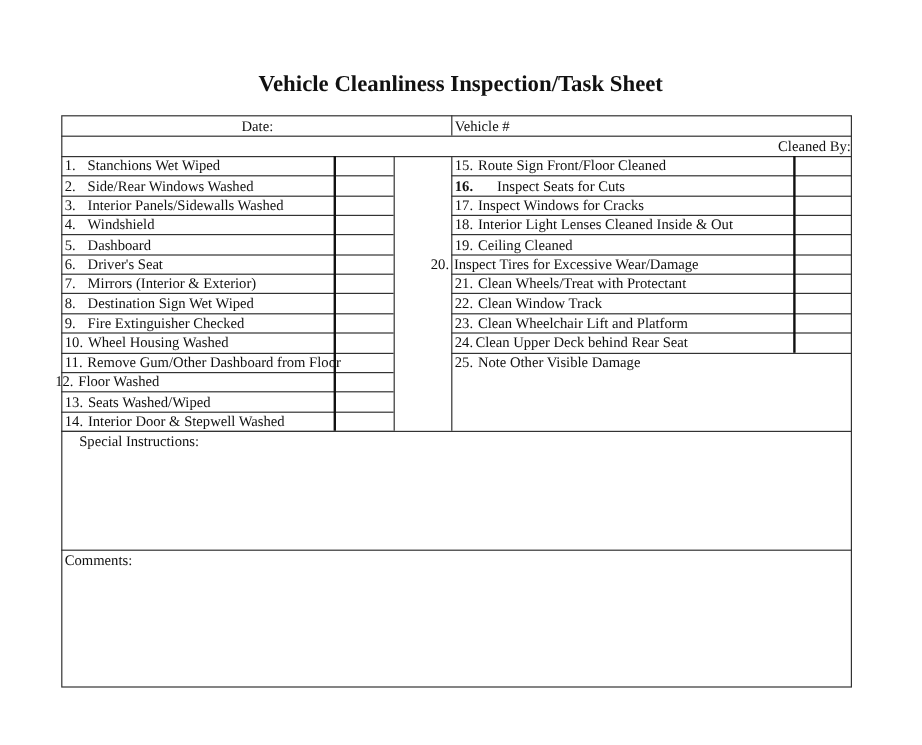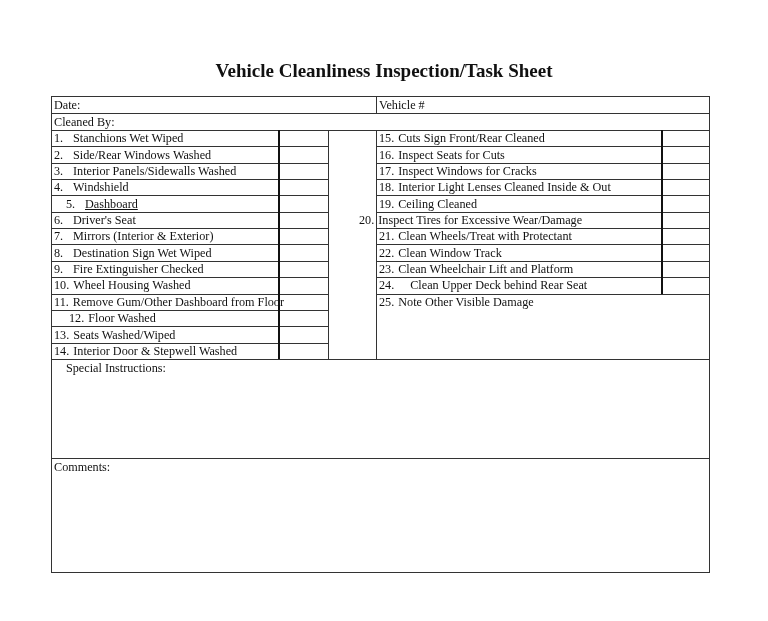--- a/index.html
+++ b/index.html
@@ -51,75 +51,75 @@
     }
   </style>
 </head>
 <body>
 
 <div class="title">Vehicle Cleanliness Inspection/Task Sheet</div>
 
 <div id="sheet-root"></div>
 
 <div style="position: absolute; left: 51px; top: 96px; width: 659px; height: 477px; border: 1px solid rgb(51, 51, 51); box-sizing: border-box;"></div>
-<div class="cell-text" style="left: 52px; top: 96.5px; width: 321px;">Date:</div>
+<div class="cell-text" style="left: 52px; top: 96.5px; width: 321px; text-align: center;">Date:</div>
 <div class="vline" style="left: 376px; top: 96px; height: 17px;"></div>
 <div class="cell-text" style="left: 377px; top: 96.5px; width: 330px;">Vehicle #</div>
 <div class="row-line" style="left: 51px; top: 113px; width: 659px;"></div>
-<div class="cell-text" style="left: 52px; top: 113.5px; width: 655px;">Cleaned By:</div>
+<div class="cell-text" style="left: 52px; top: 113.5px; width: 655px; text-align: right;">Cleaned By:</div>
 <div class="row-line" style="left: 51px; top: 130px; width: 659px;"></div>
 <div class="cell-text" style="left: 52px; top: 130.3px; width: 223px;"><span class="item-num">1.</span><span>Stanchions Wet Wiped</span></div>
 <div style="position: absolute; left: 279px; top: 131px; width: 48px; height: 14.35px;"></div>
 <div class="row-line" style="left: 51px; top: 146.35px; width: 277px;"></div>
 <div class="cell-text" style="left: 52px; top: 146.65px; width: 223px;"><span class="item-num">2.</span><span>Side/Rear Windows Washed</span></div>
 <div style="position: absolute; left: 279px; top: 147.35px; width: 48px; height: 14.35px;"></div>
 <div class="row-line" style="left: 51px; top: 162.7px; width: 277px;"></div>
 <div class="cell-text" style="left: 52px; top: 163px; width: 223px;"><span class="item-num">3.</span><span>Interior Panels/Sidewalls Washed</span></div>
 <div style="position: absolute; left: 279px; top: 163.7px; width: 48px; height: 14.35px;"></div>
 <div class="row-line" style="left: 51px; top: 179.05px; width: 277px;"></div>
 <div class="cell-text" style="left: 52px; top: 179.35px; width: 223px;"><span class="item-num">4.</span><span>Windshield</span></div>
 <div style="position: absolute; left: 279px; top: 180.05px; width: 48px; height: 14.35px;"></div>
 <div class="row-line" style="left: 51px; top: 195.4px; width: 277px;"></div>
-<div class="cell-text" style="left: 64px; top: 195.7px; width: 223px; text-decoration: underline;"><span class="item-num">5.</span><span>Dashboard</span></div>
+<div class="cell-text" style="left: 52px; top: 195.7px; width: 223px;"><span class="item-num">5.</span><span>Dashboard</span></div>
 <div style="position: absolute; left: 279px; top: 196.4px; width: 48px; height: 14.35px;"></div>
 <div class="row-line" style="left: 51px; top: 211.75px; width: 277px;"></div>
 <div class="cell-text" style="left: 52px; top: 212.05px; width: 223px;"><span class="item-num">6.</span><span>Driver's Seat</span></div>
 <div style="position: absolute; left: 279px; top: 212.75px; width: 48px; height: 14.35px;"></div>
 <div class="row-line" style="left: 51px; top: 228.1px; width: 277px;"></div>
 <div class="cell-text" style="left: 52px; top: 228.4px; width: 223px;"><span class="item-num">7.</span><span>Mirrors (Interior &amp; Exterior)</span></div>
 <div style="position: absolute; left: 279px; top: 229.1px; width: 48px; height: 14.35px;"></div>
 <div class="row-line" style="left: 51px; top: 244.45px; width: 277px;"></div>
 <div class="cell-text" style="left: 52px; top: 244.75px; width: 223px;"><span class="item-num">8.</span><span>Destination Sign Wet Wiped</span></div>
 <div style="position: absolute; left: 279px; top: 245.45px; width: 48px; height: 14.35px;"></div>
 <div class="row-line" style="left: 51px; top: 260.8px; width: 277px;"></div>
 <div class="cell-text" style="left: 52px; top: 261.1px; width: 223px;"><span class="item-num">9.</span><span>Fire Extinguisher Checked</span></div>
 <div style="position: absolute; left: 279px; top: 261.8px; width: 48px; height: 14.35px;"></div>
 <div class="row-line" style="left: 51px; top: 277.15px; width: 277px;"></div>
 <div class="cell-text" style="left: 52px; top: 277.45px; width: 223px;"><span class="item-num" style="width: auto; margin-right: 4px;">10.</span><span>Wheel Housing Washed</span></div>
 <div style="position: absolute; left: 279px; top: 278.15px; width: 48px; height: 14.35px;"></div>
 <div class="row-line" style="left: 51px; top: 293.5px; width: 277px;"></div>
 <div class="cell-text" style="left: 52px; top: 293.8px; width: 223px;"><span class="item-num" style="width: auto; margin-right: 4px;">11.</span><span>Remove Gum/Other Dashboard from Floor</span></div>
 <div style="position: absolute; left: 279px; top: 294.5px; width: 48px; height: 14.35px;"></div>
 <div class="row-line" style="left: 51px; top: 309.85px; width: 277px;"></div>
-<div class="cell-text" style="left: 67px; top: 310.15px; width: 223px;"><span class="item-num" style="width: auto; margin-right: 4px;">12.</span><span>Floor Washed</span></div>
+<div class="cell-text" style="left: 44px; top: 310.15px; width: 223px;"><span class="item-num" style="width: auto; margin-right: 4px;">12.</span><span>Floor Washed</span></div>
 <div style="position: absolute; left: 279px; top: 310.85px; width: 48px; height: 14.35px;"></div>
 <div class="row-line" style="left: 51px; top: 326.2px; width: 277px;"></div>
 <div class="cell-text" style="left: 52px; top: 326.5px; width: 223px;"><span class="item-num" style="width: auto; margin-right: 4px;">13.</span><span>Seats Washed/Wiped</span></div>
 <div style="position: absolute; left: 279px; top: 327.2px; width: 48px; height: 14.35px;"></div>
 <div class="row-line" style="left: 51px; top: 342.55px; width: 277px;"></div>
 <div class="cell-text" style="left: 52px; top: 342.85px; width: 223px;"><span class="item-num" style="width: auto; margin-right: 4px;">14.</span><span>Interior Door &amp; Stepwell Washed</span></div>
 <div style="position: absolute; left: 279px; top: 343.55px; width: 48px; height: 14.35px;"></div>
 <div class="row-line" style="left: 51px; top: 358.9px; width: 277px;"></div>
 <div class="vline thick" style="left: 278px; top: 130px; height: 228.9px;"></div>
 <div class="vline" style="left: 328px; top: 130px; height: 228.9px;"></div>
 <div class="vline" style="left: 376px; top: 130px; height: 228.9px;"></div>
-<div class="cell-text" style="left: 377px; top: 130.3px; width: 281px;"><span style="margin-right: 4px;">15.</span><span>Cuts Sign Front/Rear Cleaned</span></div>
+<div class="cell-text" style="left: 377px; top: 130.3px; width: 281px;"><span style="margin-right: 4px;">15.</span><span>Route Sign Front/Floor Cleaned</span></div>
 <div style="position: absolute; left: 662px; top: 131px; width: 46px; height: 14.35px;"></div>
 <div class="row-line" style="left: 376px; top: 146.35px; width: 334px;"></div>
-<div class="cell-text" style="left: 377px; top: 146.65px; width: 281px;"><span style="margin-right: 4px;">16.</span><span>Inspect Seats for Cuts</span></div>
+<div class="cell-text" style="left: 377px; top: 146.65px; width: 281px;"><span style="margin-right: 20px; font-weight: bold;">16.</span><span>Inspect Seats for Cuts</span></div>
 <div style="position: absolute; left: 662px; top: 147.35px; width: 46px; height: 14.35px;"></div>
 <div class="row-line" style="left: 376px; top: 162.7px; width: 334px;"></div>
 <div class="cell-text" style="left: 377px; top: 163px; width: 281px;"><span style="margin-right: 4px; text-align: right;">17.</span><span>Inspect Windows for Cracks</span></div>
 <div style="position: absolute; left: 662px; top: 163.7px; width: 46px; height: 14.35px;"></div>
 <div class="row-line" style="left: 376px; top: 179.05px; width: 334px;"></div>
 <div class="cell-text" style="left: 377px; top: 179.35px; width: 281px;"><span style="margin-right: 4px;">18.</span><span>Interior Light Lenses Cleaned Inside &amp; Out</span></div>
 <div style="position: absolute; left: 662px; top: 180.05px; width: 46px; height: 14.35px;"></div>
 <div class="row-line" style="left: 376px; top: 195.4px; width: 334px;"></div>
 <div class="cell-text" style="left: 377px; top: 195.7px; width: 281px;"><span style="margin-right: 4px;">19.</span><span>Ceiling Cleaned</span></div>
 <div style="position: absolute; left: 662px; top: 196.4px; width: 46px; height: 14.35px;"></div>
@@ -129,21 +129,21 @@
 <div class="row-line" style="left: 376px; top: 228.1px; width: 334px;"></div>
 <div class="cell-text" style="left: 377px; top: 228.4px; width: 281px;"><span style="margin-right: 4px;">21.</span><span>Clean Wheels/Treat with Protectant</span></div>
 <div style="position: absolute; left: 662px; top: 229.1px; width: 46px; height: 14.35px;"></div>
 <div class="row-line" style="left: 376px; top: 244.45px; width: 334px;"></div>
 <div class="cell-text" style="left: 377px; top: 244.75px; width: 281px;"><span style="margin-right: 4px;">22.</span><span>Clean Window Track</span></div>
 <div style="position: absolute; left: 662px; top: 245.45px; width: 46px; height: 14.35px;"></div>
 <div class="row-line" style="left: 376px; top: 260.8px; width: 334px;"></div>
 <div class="cell-text" style="left: 377px; top: 261.1px; width: 281px;"><span style="margin-right: 4px;">23.</span><span>Clean Wheelchair Lift and Platform</span></div>
 <div style="position: absolute; left: 662px; top: 261.8px; width: 46px; height: 14.35px;"></div>
 <div class="row-line" style="left: 376px; top: 277.15px; width: 334px;"></div>
-<div class="cell-text" style="left: 377px; top: 277.45px; width: 281px;"><span style="margin-right: 16px;">24.</span><span>Clean Upper Deck behind Rear Seat</span></div>
+<div class="cell-text" style="left: 377px; top: 277.45px; width: 281px;"><span style="margin-right: 2px;">24.</span><span>Clean Upper Deck behind Rear Seat</span></div>
 <div style="position: absolute; left: 662px; top: 278.15px; width: 46px; height: 14.35px;"></div>
 <div class="row-line" style="left: 376px; top: 293.5px; width: 334px;"></div>
 <div class="cell-text" style="left: 377px; top: 293.8px; width: 281px;"><span style="margin-right: 4px; text-align: right;">25.</span><span>Note Other Visible Damage</span></div>
 <div class="vline thick" style="left: 661px; top: 130px; height: 163.5px;"></div>
 <div style="position: absolute; left: 378px; top: 309.85px; width: 330px; height: 47.05px;"></div>
 <div class="row-line" style="left: 51px; top: 358.9px; width: 659px;"></div>
 <div class="cell-text" style="left: 52px; top: 359.9px; margin-left: 12px;">Special Instructions:</div>
 <div style="position: absolute; left: 53px; top: 376.9px; width: 655px; height: 79.1px;"></div>
 <div class="row-line" style="left: 51px; top: 458px; width: 659px;"></div>
 <div class="cell-text" style="left: 52px; top: 459px;">Comments:</div>

